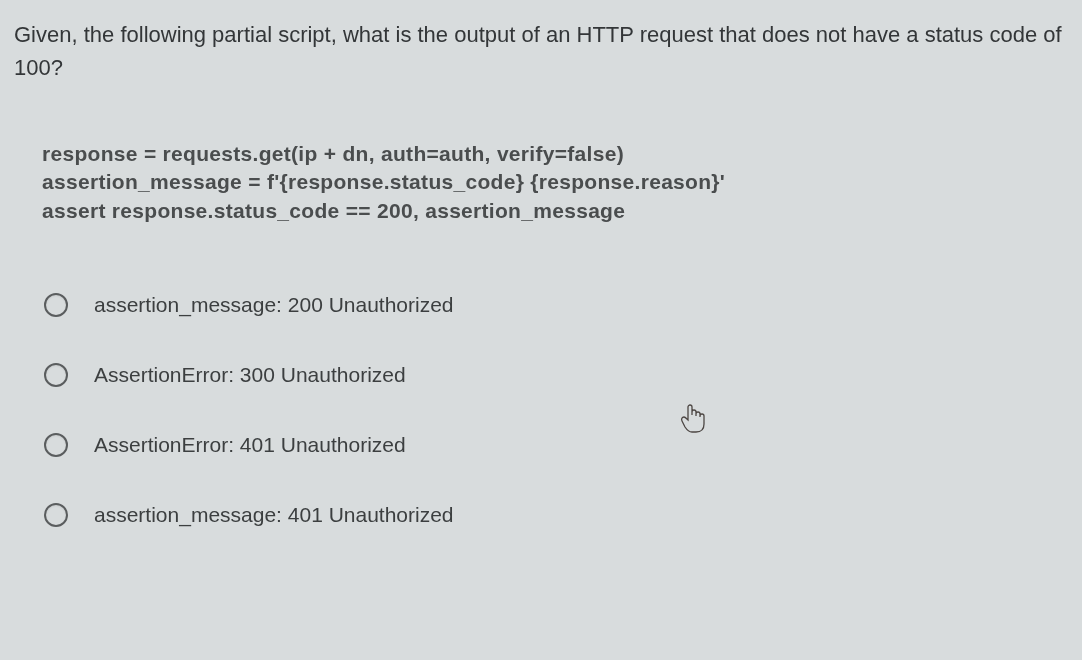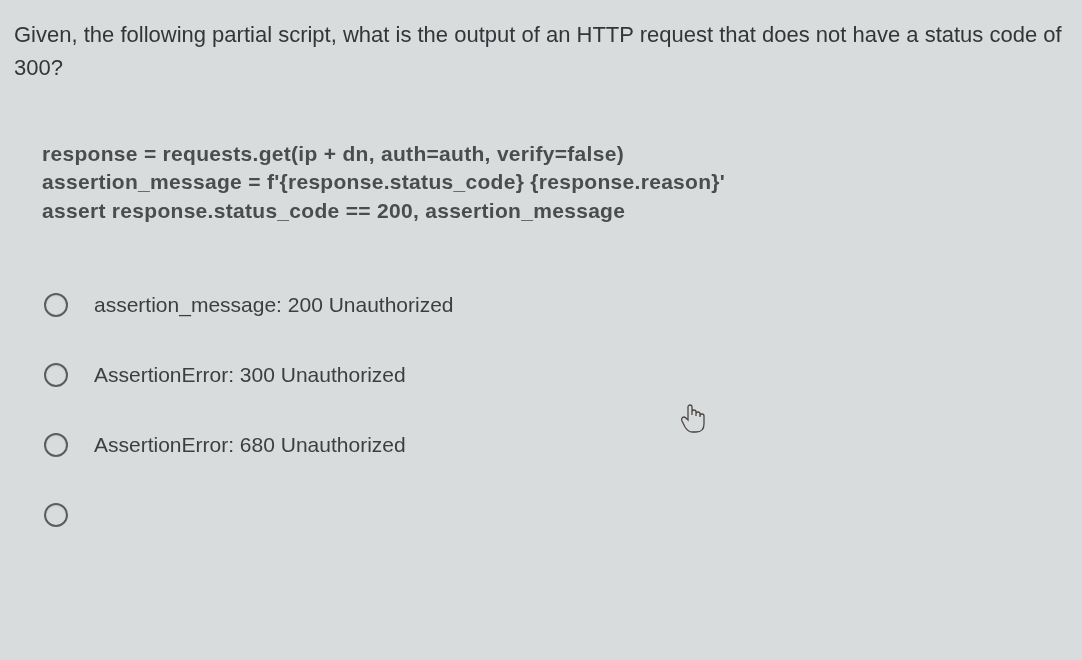--- a/index.html
+++ b/index.html
@@ -58,41 +58,42 @@
     left: 680px;
     top: 404px;
     font-size: 26px;
     color: #4c4643;
     user-select: none;
   }
 </style>
 </head>
 <body>
 
-<div class="question">Given, the following partial script, what is the output of an HTTP request that does not have a status code of 300?</div>
+<div class="question">Given, the following partial script, what is the output of an HTTP request that does not have a status code of 100?</div>
 
 <div class="code-block"><span>response = requests.get(ip + dn, auth=auth, verify=false)</span>
 <span>assertion_message = f'{response.status_code} {response.reason}'</span>
 <span>assert response.status_code == 200, assertion_message</span></div>
 
 <div class="options">
   <div class="option">
     <div class="radio"></div>
     <div class="opt-label">assertion_message: 200 Unauthorized</div>
   </div>
   <div class="option">
     <div class="radio"></div>
     <div class="opt-label">AssertionError: 300 Unauthorized</div>
   </div>
   <div class="option">
     <div class="radio"></div>
-    <div class="opt-label">AssertionError: 680 Unauthorized</div>
+    <div class="opt-label">AssertionError: 401 Unauthorized</div>
   </div>
   <div class="option">
     <div class="radio"></div>
+    <div class="opt-label">assertion_message: 401 Unauthorized</div>
   </div>
 </div>
 
 <div class="cursor-hand">
   <svg width="26" height="30" viewBox="0 0 26 30">
     <path d="M8 3 C8 2 9 1 10 1 C11 1 12 2 12 3 L12 11 L12 8 C12 7 13 6 14 6 C15 6 16 7 16 8 L16 12 L16 10 C16 9 17 8 18 8 C19 8 20 9 20 10 L20 13 L20 12 C20 11 21 10 22 10 C23 10 24 11 24 12 L24 20 C24 25 21 28 16 28 L12 28 C9 28 7 26 5 23 L2 17 C1 15 2 13 4 13 C5 13 6 14 7 15 L8 16 Z" fill="none" stroke="#4c4643" stroke-width="1.3"></path>
   </svg>
 </div>
 
 </body></html>

